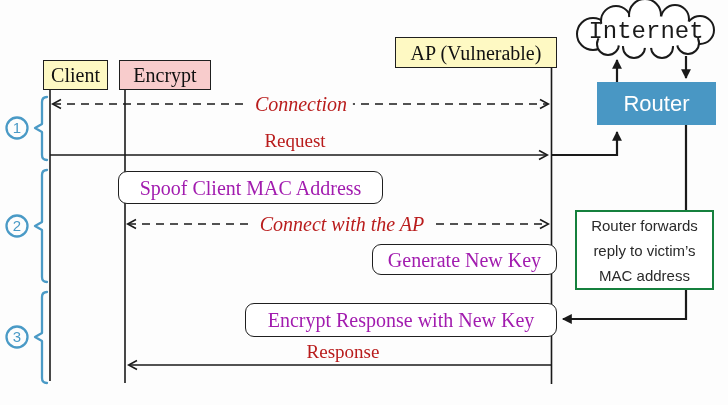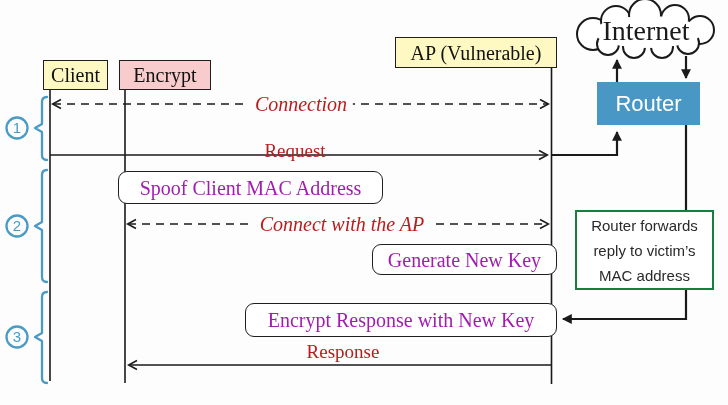--- a/index.html
+++ b/index.html
@@ -24,22 +24,22 @@
     display:flex;align-items:center;justify-content:center;
     font-size:20px;color:#a21caf;line-height:1;
   }
   .router{
     background:#4997c4;color:#ffffff;
     font-family:"Liberation Sans","DejaVu Sans",sans-serif;
     font-size:22px;
     display:flex;align-items:center;justify-content:center;
   }
   .cloud-label{
-    font-family:Liberation Serif, serif;
-    font-size:28px;color:#1a1a1a;
+    font-family:Liberation Mono, monospace;
+    font-size:24px;color:#1a1a1a;
     transform:translate(-50%,-50%);white-space:nowrap;
   }
   .msg-label{
     transform:translate(-50%,-50%);white-space:nowrap;
     font-size:19px;color:#b91c1c;
   }
   .msg-label.on-line{background:#fdfdfd;padding:0 6px;font-size:20px;font-style:italic;}
   .note{
     background:#ffffff;border:2px solid #15803d;
     font-family:"Liberation Sans","DejaVu Sans",sans-serif;
@@ -114,42 +114,42 @@
     <span>Client</span>
   </div>
   <div class="abs actor pink" style="left:119px;top:60px;width:92px;height:30px;">
     <span>Encrypt</span>
   </div>
   <div class="abs actor green" style="left:395px;top:37px;width:162px;height:31px;">
     <span>AP (Vulnerable)</span>
   </div>
 
   <div class="abs cloud-label" style="left:646px;top:31px;">Internet</div>
-  <div class="abs router" style="left:597px;top:82px;width:103px;height:43px;">
+  <div class="abs router" style="left:597px;top:82px;width:119px;height:43px;">
     <span>Router</span>
   </div>
 
   <div class="abs procbox" style="left:118px;top:171px;width:265px;height:33px;">
     <span>Spoof Client MAC Address</span>
   </div>
   <div class="abs procbox" style="left:372px;top:244px;width:185px;height:31px;">
     <span>Generate New Key</span>
   </div>
   <div class="abs procbox" style="left:245px;top:303px;width:312px;height:34px;">
     <span>Encrypt Response with New Key</span>
   </div>
 
   <div class="abs note" style="left:575px;top:210px;width:139px;height:80px;">
     <span>Router forwards</span>
     <span>reply to victim’s</span>
     <span>MAC address</span>
   </div>
 
   <div class="abs msg-label on-line" style="left:301px;top:104px;">Connection</div>
-  <div class="abs msg-label" style="left:295px;top:141px;margin-top:10px;">Request</div>
+  <div class="abs msg-label" style="left:295px;top:141px;">Request</div>
   <div class="abs msg-label on-line" style="left:342px;top:224px;">Connect with the AP</div>
   <div class="abs msg-label" style="left:343px;top:352px;">Response</div>
 
   <div class="abs stepnum" style="left:17px;top:128px;">1</div>
   <div class="abs stepnum" style="left:17px;top:226px;">2</div>
   <div class="abs stepnum" style="left:17px;top:337px;">3</div>
 
 </div>
 
 </body></html>

